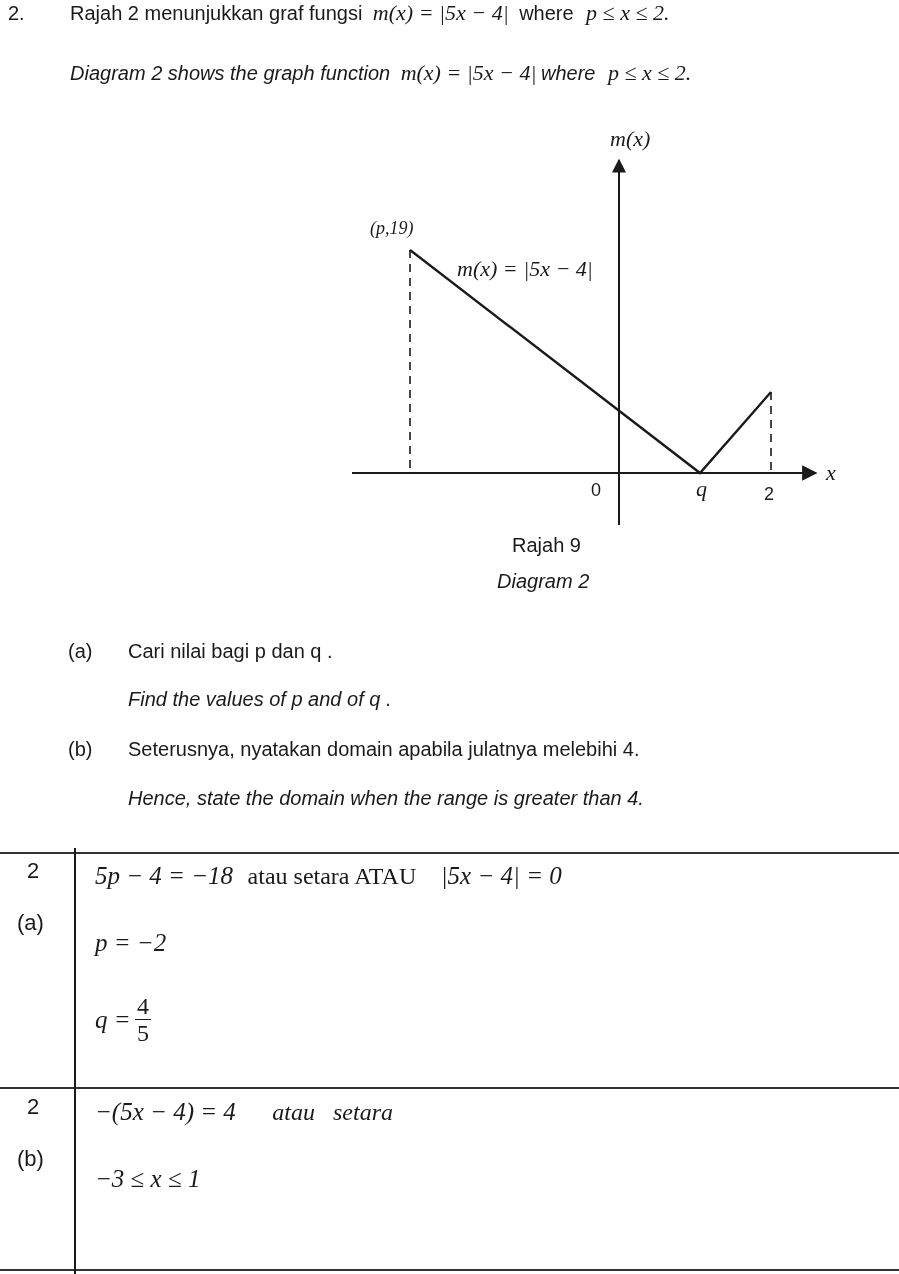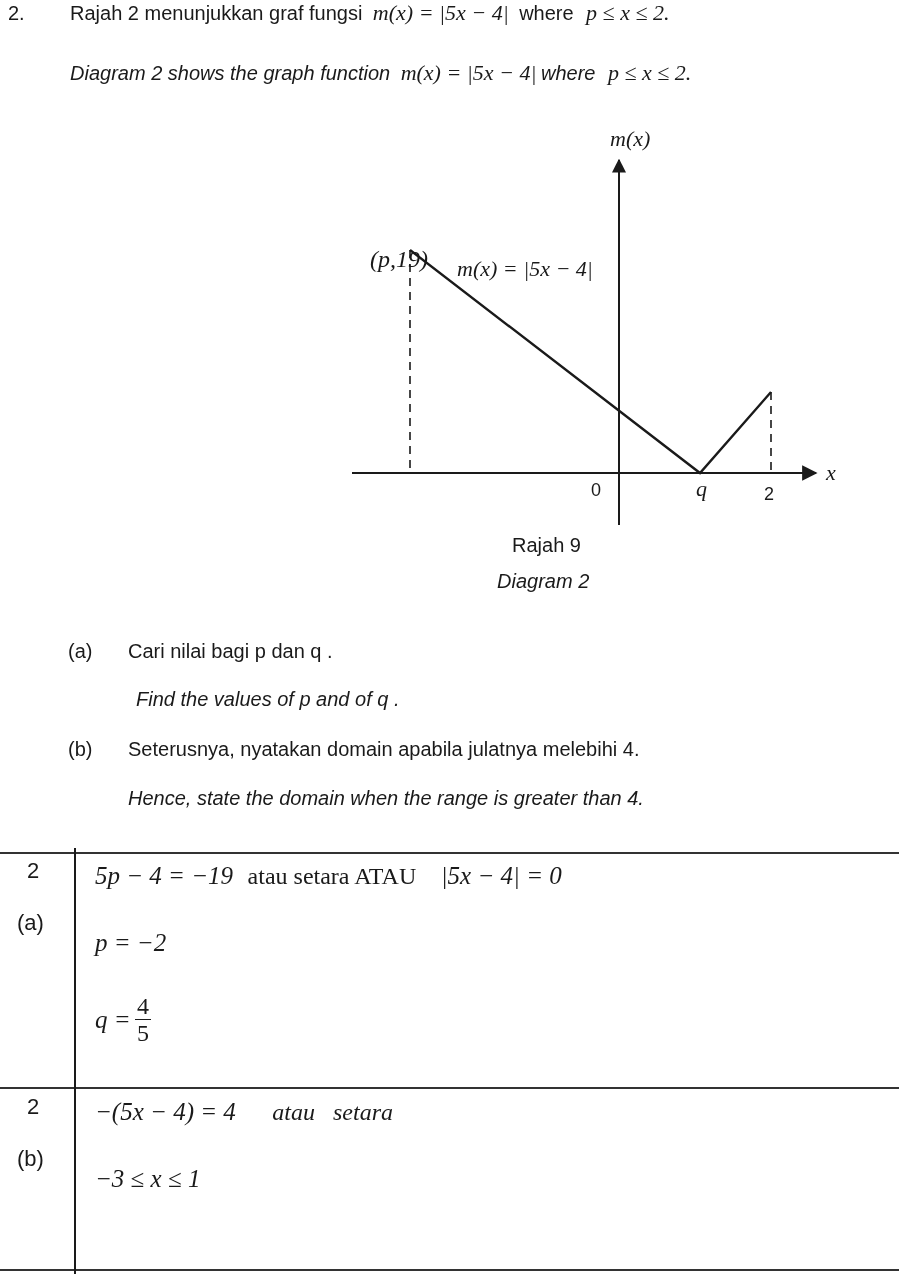--- a/index.html
+++ b/index.html
@@ -42,45 +42,45 @@
 
   <line x1="619" y1="525" x2="619" y2="160" stroke="#1a1a1a" stroke-width="2" marker-end="url(#arrow)"></line>
 
   <line x1="410" y1="250" x2="410" y2="473" stroke="#1a1a1a" stroke-width="1.6" stroke-dasharray="8,6"></line>
   <line x1="771" y1="392" x2="771" y2="473" stroke="#1a1a1a" stroke-width="1.6" stroke-dasharray="8,6"></line>
 
   <polyline points="410,250 700,473 771,392" fill="none" stroke="#1a1a1a" stroke-width="2.4"></polyline>
 </svg>
 
 <div class="abs math" style="left:610px;top:126px;font-size:22px;">m(x)</div>
-<div class="abs math" style="left:370px;top:218px;font-size:24px;margin-top:28px;">(p,19)</div>
+<div class="abs math" style="left:370px;top:218px;font-size:18px;">(p,19)</div>
 <div class="abs math" style="left:457px;top:256px;font-size:22px;">m(x) = |5x − 4|</div>
 <div class="abs sans" style="left:591px;top:480px;font-size:18px;">0</div>
 <div class="abs math" style="left:696px;top:476px;font-size:22px;">q</div>
 <div class="abs sans" style="left:764px;top:484px;font-size:18px;">2</div>
 <div class="abs math" style="left:826px;top:460px;font-size:22px;">x</div>
 <div class="abs sans" style="left:512px;top:534px;">Rajah 9</div>
 <div class="abs sans-i" style="left:497px;top:570px;">Diagram 2</div>
 
 <div class="abs sans" style="left:68px;top:640px;">(a)</div>
 <div class="abs sans" style="left:128px;top:640px;">Cari nilai bagi p dan q .</div>
-<div class="abs sans-i" style="left:128px;top:688px;margin-left:8px;">Find the values of  p and of q .</div>
+<div class="abs sans-i" style="left:128px;top:688px;">Find the values of  p and of q .</div>
 <div class="abs sans" style="left:68px;top:738px;">(b)</div>
 <div class="abs sans" style="left:128px;top:738px;">Seterusnya, nyatakan domain apabila julatnya melebihi 4.</div>
 <div class="abs sans-i" style="left:128px;top:787px;">Hence, state the domain when the range is greater than 4.</div>
 
 <div class="abs" style="left:0;top:852px;width:899px;height:2px;background:#333;"></div>
 <div class="abs" style="left:0;top:1087px;width:899px;height:2px;background:#333;"></div>
 <div class="abs" style="left:0;top:1269px;width:899px;height:2px;background:#333;"></div>
 <div class="abs" style="left:74px;top:848px;width:2px;height:426px;background:#1a1a1a;"></div>
 
 <div class="abs sans" style="left:27px;top:858px;font-size:22px;">2</div>
 <div class="abs sans" style="left:17px;top:910px;font-size:22px;">(a)</div>
 <div class="abs" style="left:95px;top:862px;">
-  <span class="math" style="font-size:25px;">5p − 4 = −19</span>
+  <span class="math" style="font-size:25px;">5p − 4 = −18</span>
   <span class="serif" style="font-size:24px;margin-left:10px;">atau setara ATAU</span>
   <span class="math" style="font-size:25px;margin-left:20px;">|5x − 4| = 0</span>
 </div>
 <div class="abs math" style="left:95px;top:929px;font-size:25px;">p = −2</div>
 <div class="abs" style="left:95px;top:993px;">
   <span class="math" style="font-size:25px;vertical-align:middle;">q =</span>
   <span class="frac">
     <span class="num">4</span>
     <span class="den">5</span>
   </span>

